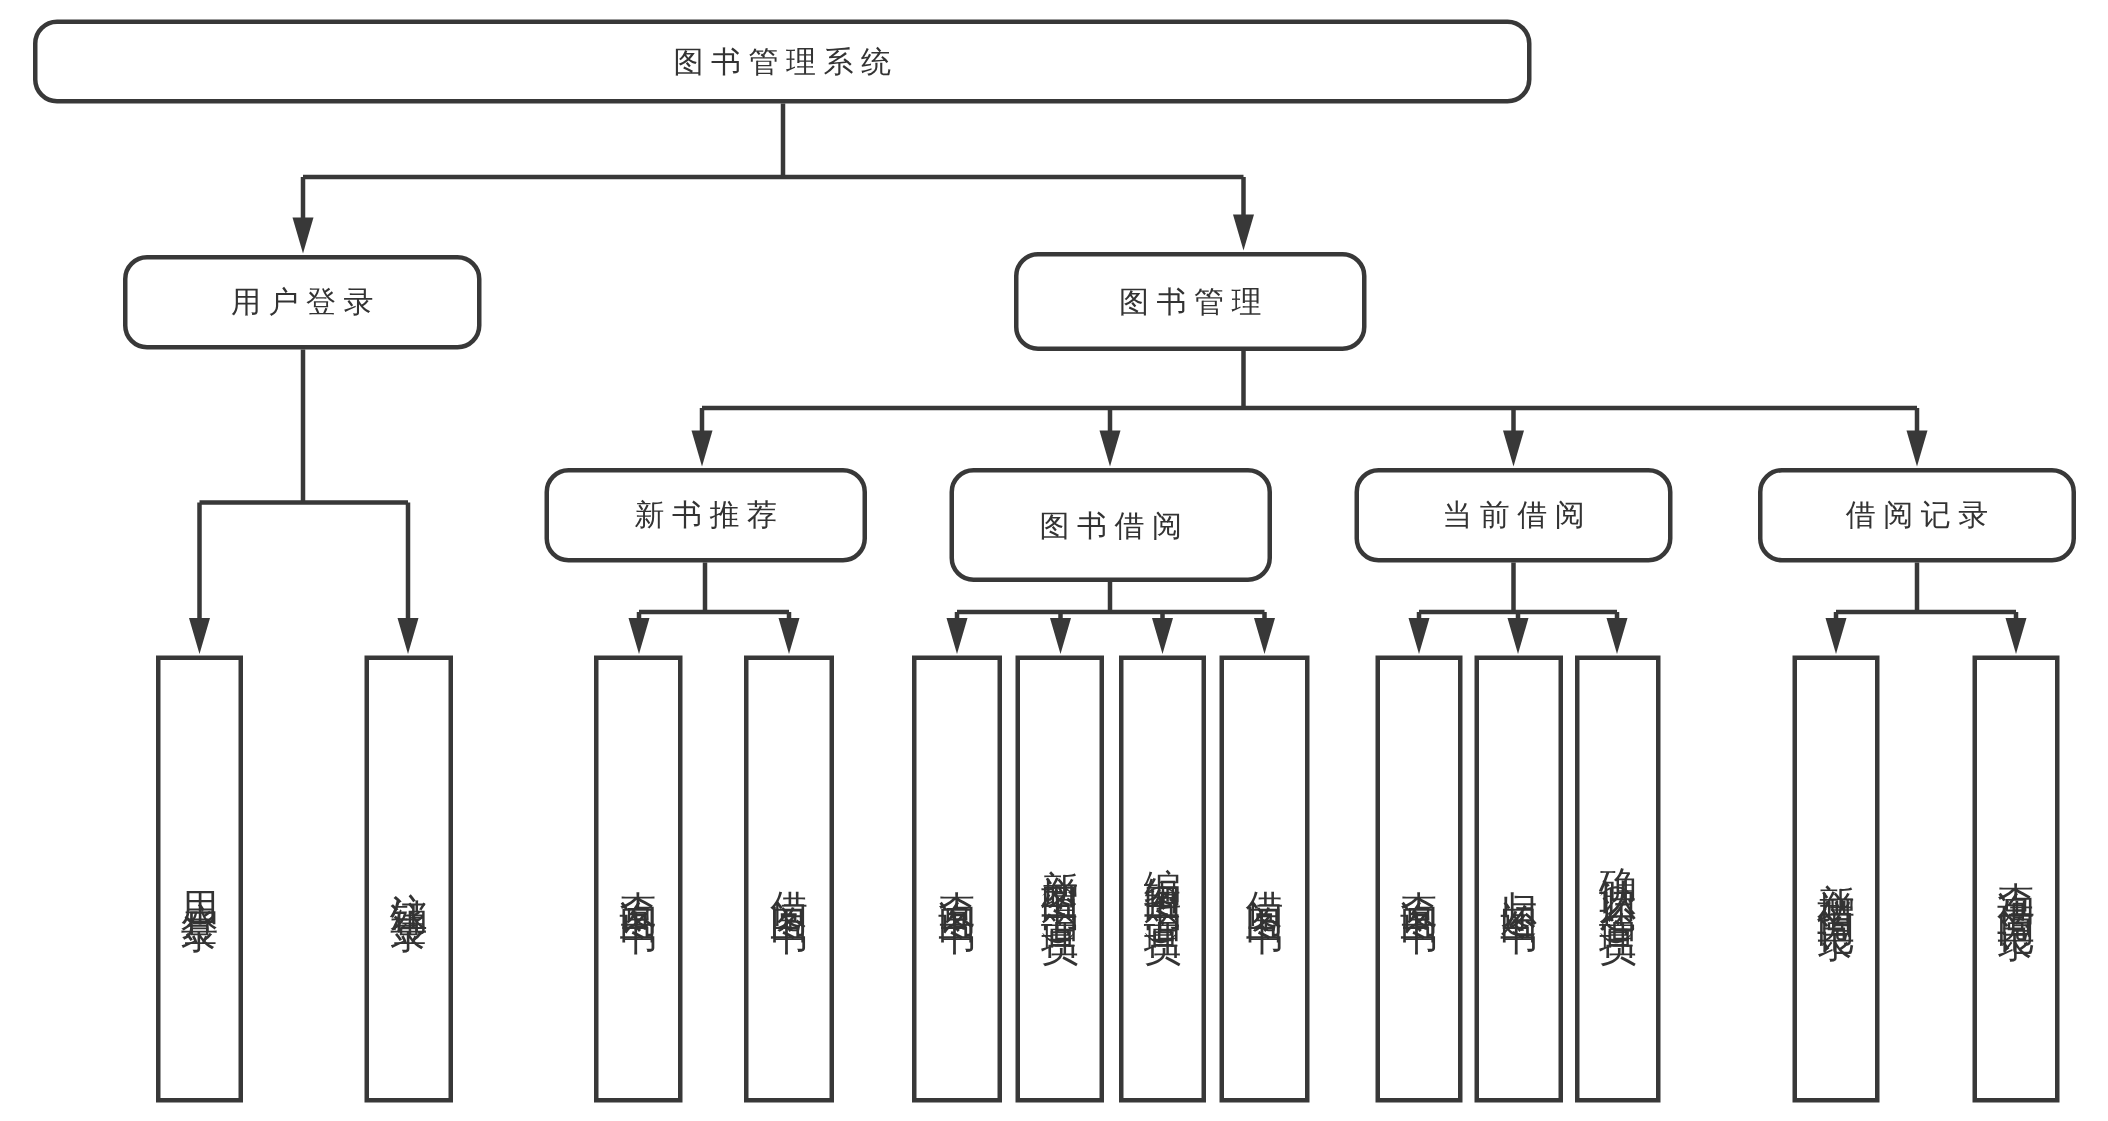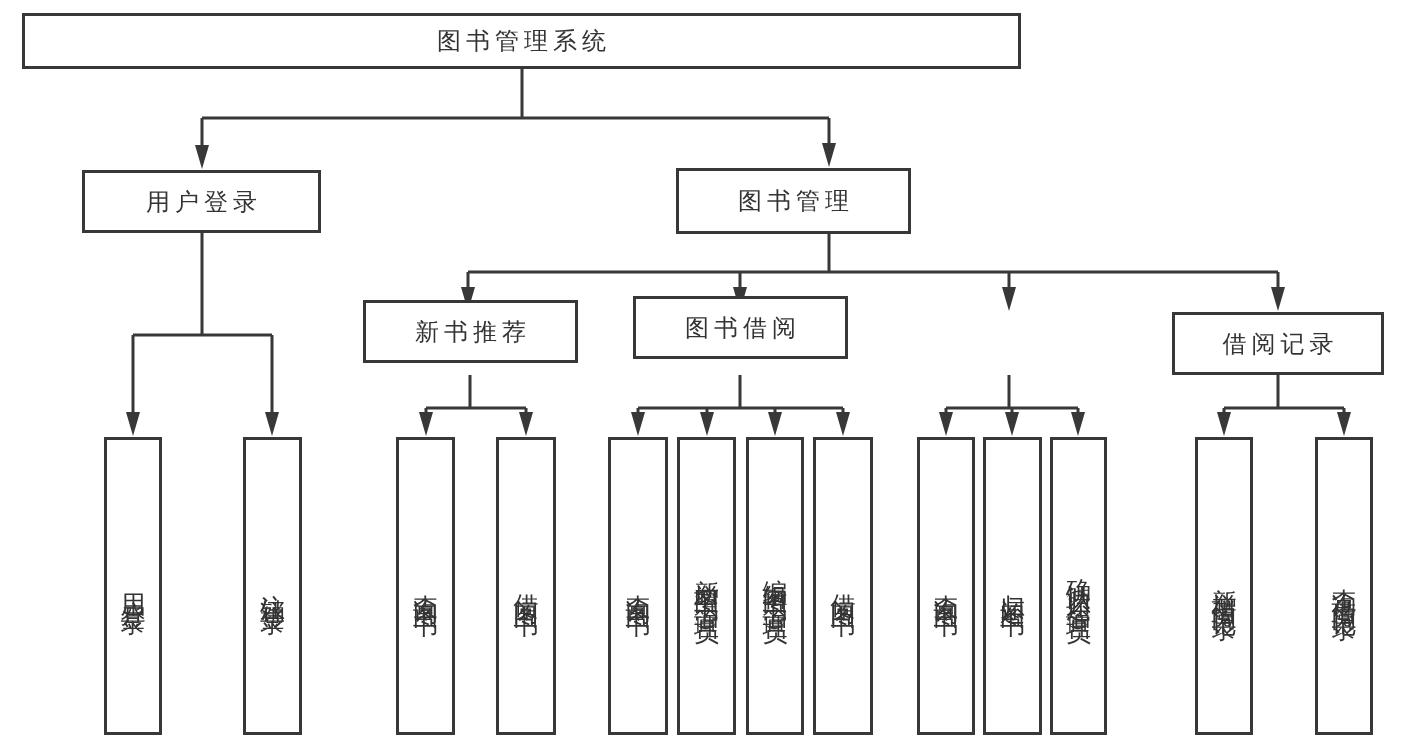--- a/index.html
+++ b/index.html
@@ -29,21 +29,21 @@
   .node {
     position: absolute;
     box-sizing: border-box;
     border: 3px solid var(--line, #383838);
     background: #ffffff;
     display: flex;
     align-items: center;
     justify-content: center;
     text-align: center;
   }
-  .hnode { font-size: 24px; letter-spacing: 5px; }
+  .hnode { font-size: 20px; letter-spacing: 5px; border-radius: 16px; }
   .hnode span { margin-right: -5px; white-space: nowrap; }
   .leaf .vtext {
     writing-mode: vertical-rl;
     font-size: 25px;
     letter-spacing: 6px;
     line-height: 1;
     white-space: nowrap;
   }
   .watermark {
     position: absolute;
@@ -101,25 +101,28 @@
     <span>图书管理系统</span>
   </div>
 
   <div class="node hnode" style="left:82px; top:170px; width:239px; height:63px;">
     <span>用户登录</span>
   </div>
   <div class="node hnode" style="left:676px; top:168px; width:235px; height:66px;">
     <span>图书管理</span>
   </div>
 
-  <div class="node hnode" style="left:363px; top:300px; width:215px; height:63px;font-family:Liberation Mono, monospace;">
+  <div class="node hnode" style="left:363px; top:312px; width:215px; height:63px;font-family:Liberation Mono, monospace;">
     <span>新书推荐</span>
   </div>
-  <div class="node hnode" style="left:633px; top:296px; width:215px; height:63px;">
+  <div class="node hnode" style="left:633px; top:312px; width:215px; height:76px;">
     <span>图书借阅</span>
+  </div>
+  <div class="node hnode" style="left:903px; top:312px; width:212px; height:63px;">
+    <span>当前借阅</span>
   </div>
   <div class="node hnode" style="left:1172px; top:312px; width:212px; height:63px;">
     <span>借阅记录</span>
   </div>
 
   <div class="node leaf" style="left:104px; top:437px; width:58px; height:298px;">
     <span class="vtext">用户登录</span>
   </div>
   <div class="node leaf" style="left:243px; top:437px; width:59px; height:298px;">
     <span class="vtext">注销登录</span>

